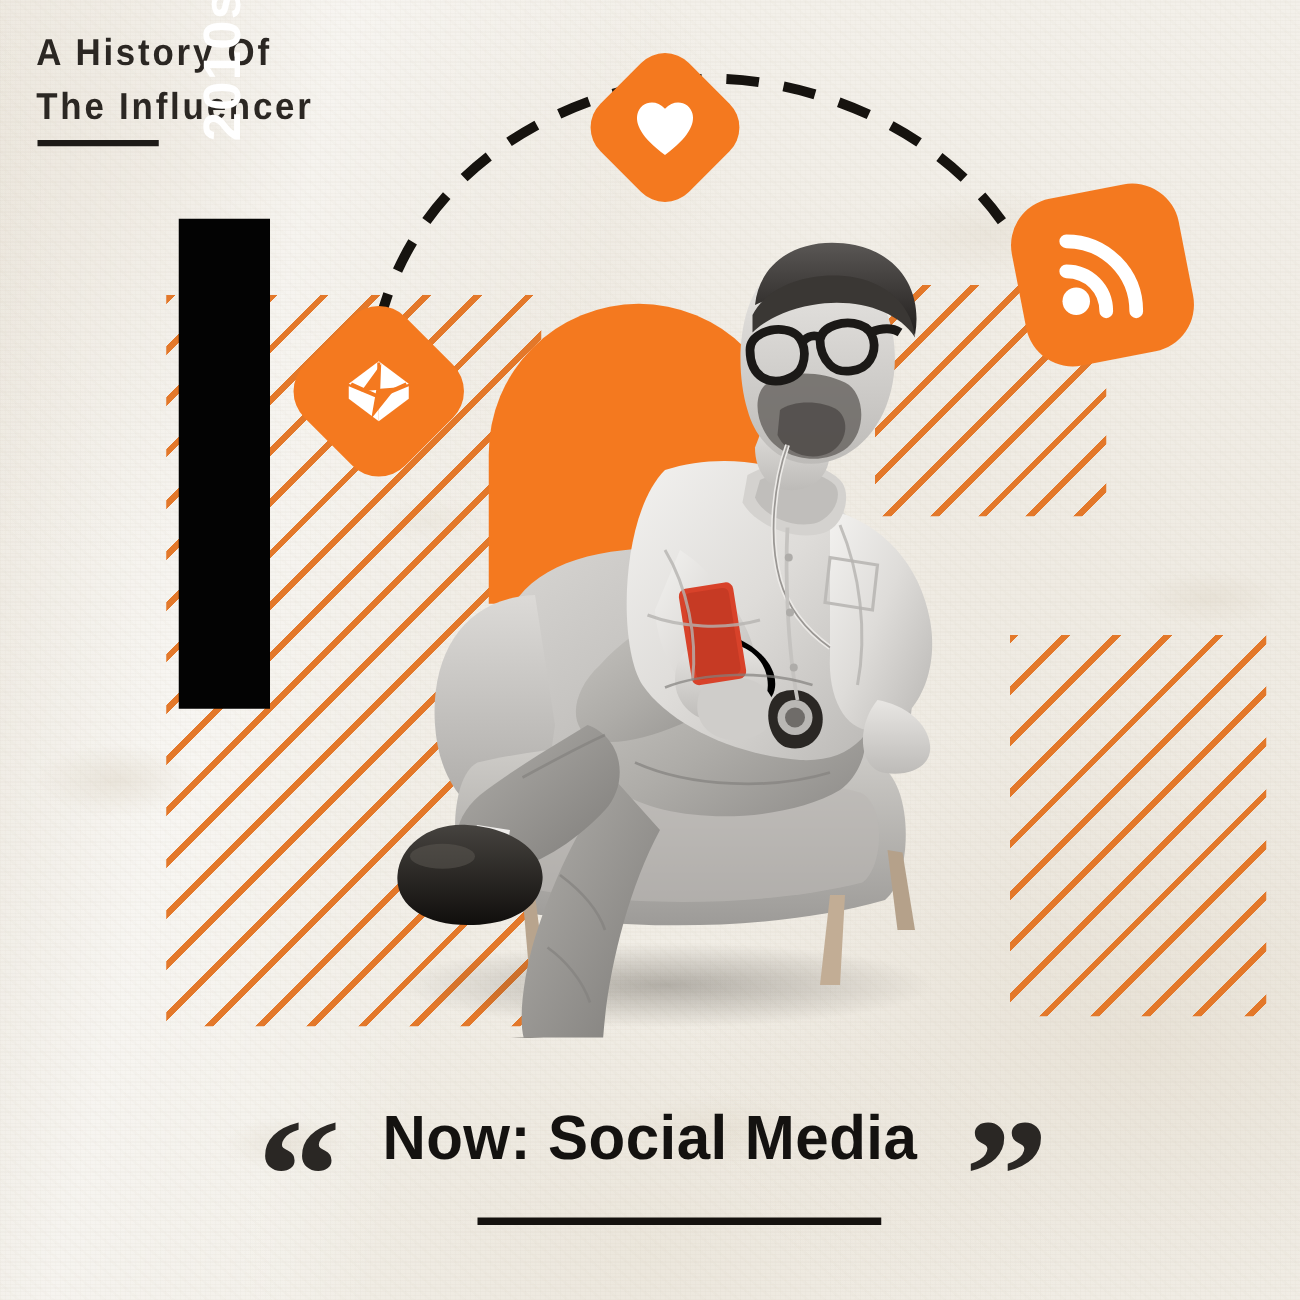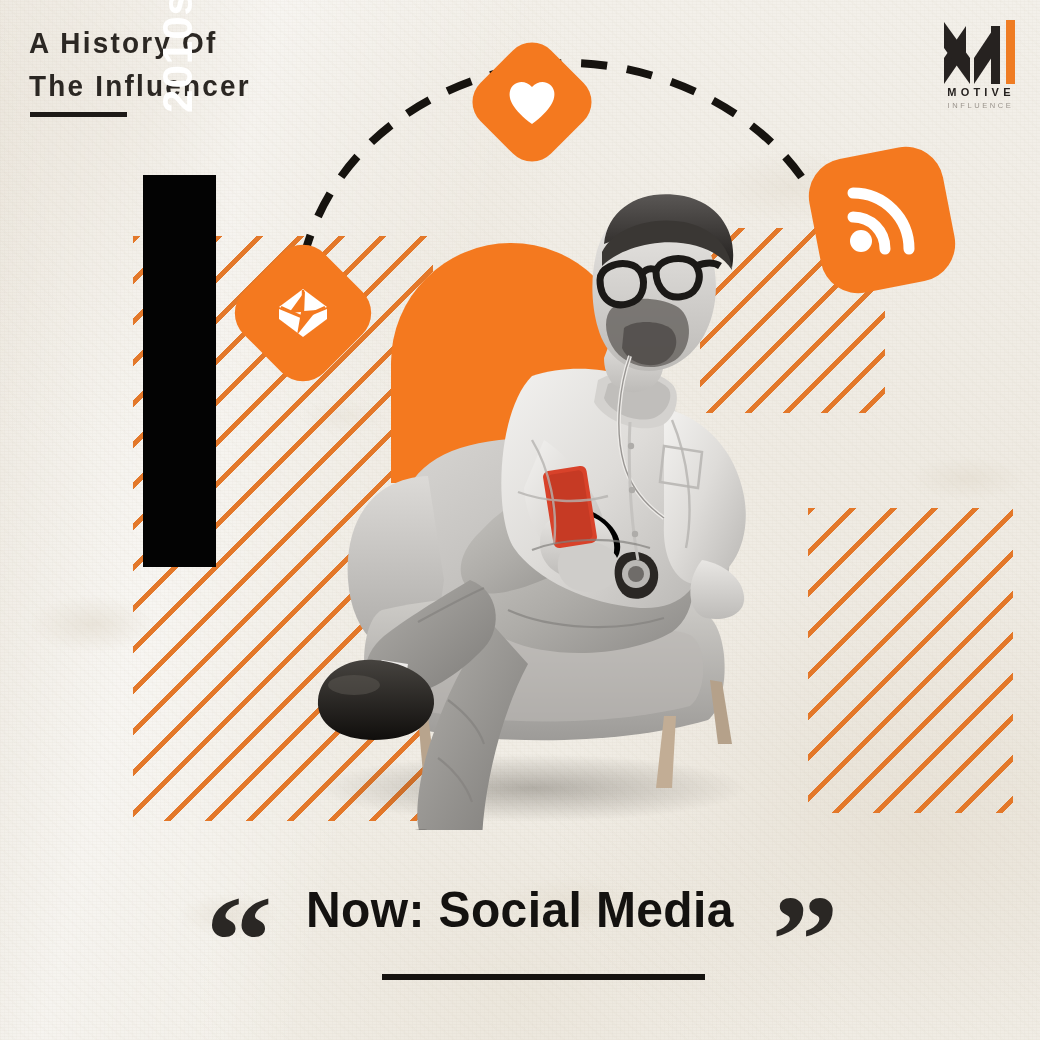--- a/index.html
+++ b/index.html
@@ -265,33 +265,20 @@
   <div id="dome"></div>
 
   <svg id="arc" viewBox="0 0 570 230">
     <path d="M 18 205 C 52 66, 190 8, 285 8 C 380 8, 520 66, 552 200" fill="none" stroke="#16130f" stroke-width="8" stroke-linecap="butt" stroke-dasharray="26 20"></path>
   </svg>
 
   <div id="header-title">A History Of
 The Influencer</div>
   <div id="title-rule"></div>
 
-  <div id="logo">
-    <svg width="86" height="70" viewBox="0 0 86 70">
-      <g fill="#262220">
-        <polygon points="8,70 8,44 30,12 30,38"></polygon>
-        <polygon points="8,34 8,8 34,44 34,70"></polygon>
-        <polygon points="38,70 38,44 58,14 58,40"></polygon>
-        <rect x="55" y="12" width="9" height="58"></rect>
-      </g>
-      <rect x="70" y="6" width="9" height="64" fill="#ef7c23"></rect>
-    </svg>
-    <div class="logo-word">MOTIVE</div>
-    <div class="logo-sub">INFLUENCE</div>
-  </div>
 
   <div id="era-badge"></div>
   <div id="era-label">2010s</div>
 
   <div id="photo">
     <svg width="600" height="690" viewBox="0 0 600 690">
       <defs>
         <linearGradient id="gChairBody" x1="0" y1="0" x2="1" y2="1">
           <stop offset="0%" stop-color="#d8d6d3"></stop>
           <stop offset="55%" stop-color="#bfbdba"></stop>

